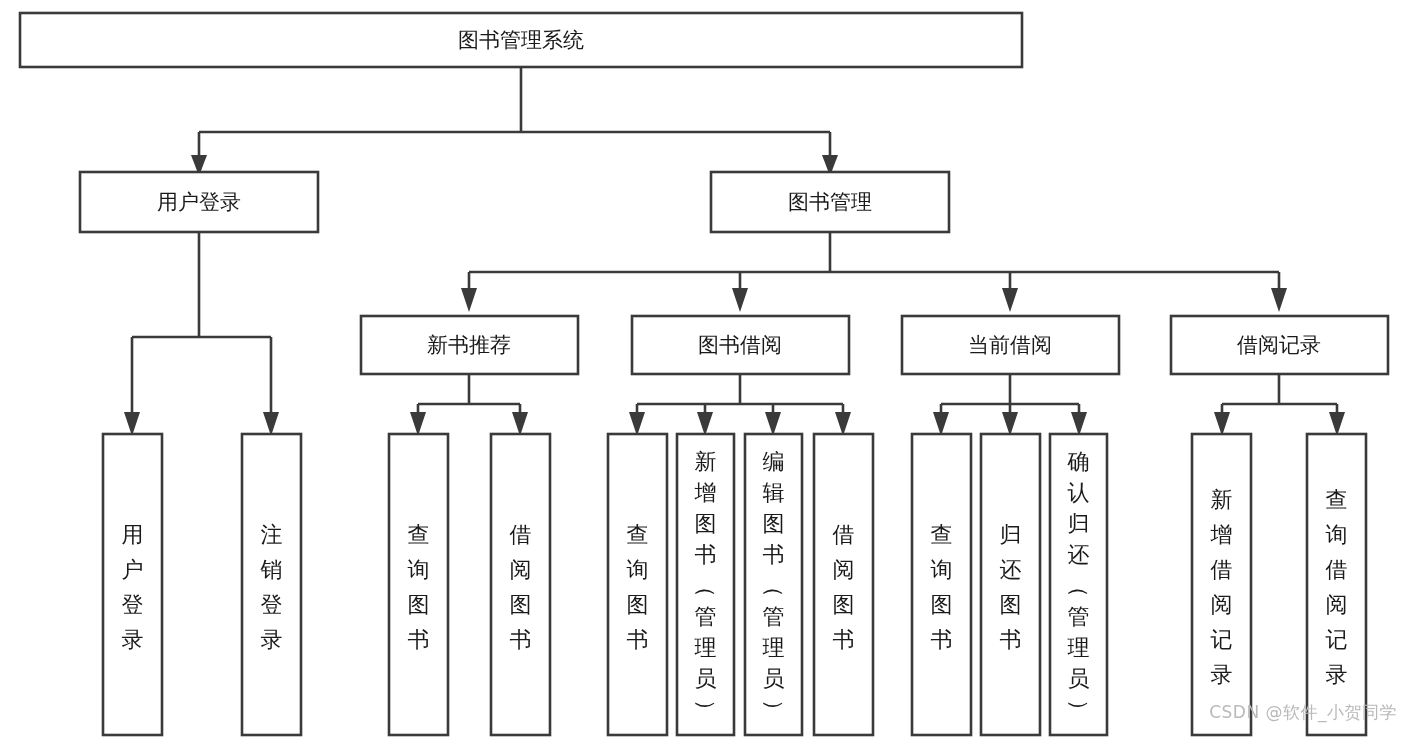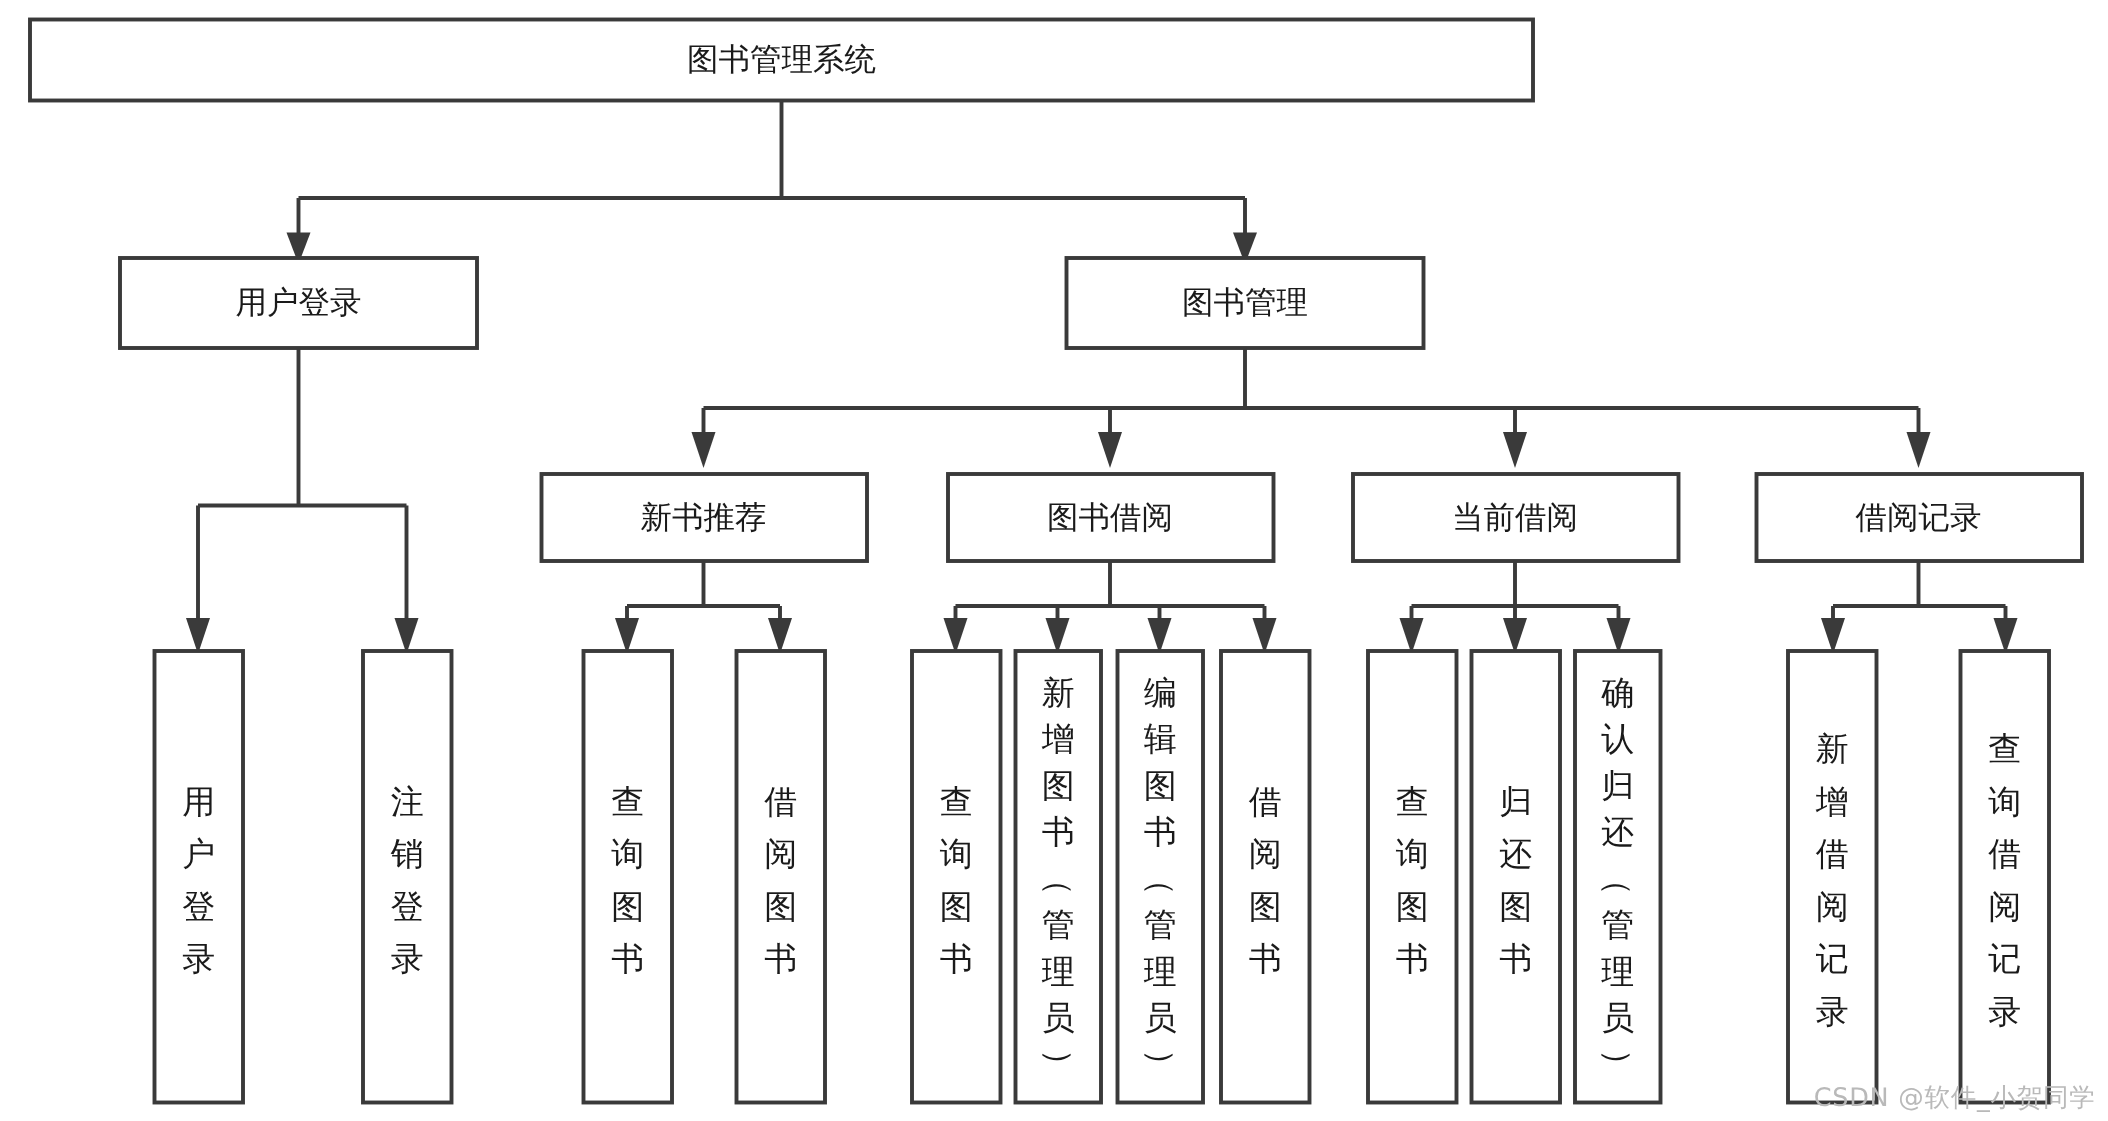--- a/index.html
+++ b/index.html
@@ -53,21 +53,21 @@
   }
   .node-label-v {
     font-family: "DejaVu Sans", "Liberation Sans", sans-serif;
     font-size: 22px;
     fill: #1a1a1a;
     text-anchor: middle;
   }
   .watermark {
     position: absolute;
     right: 8px;
-    bottom: 4px;
+    bottom: 23px;
     font-family: "DejaVu Sans", "Liberation Sans", sans-serif;
     font-size: 17px;
     color: #b9b9b9;
     letter-spacing: 0.5px;
     white-space: nowrap;
     user-select: none;
   }
 </style>
 </head>
 <body>

